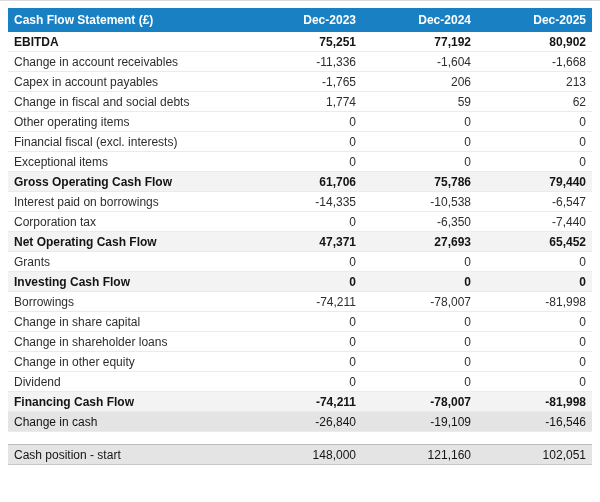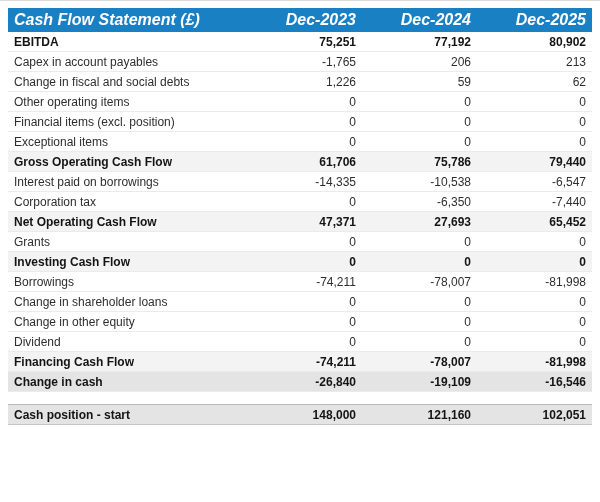--- a/index.html
+++ b/index.html
@@ -14,35 +14,35 @@
     font-family:"Liberation Sans",sans-serif;position:relative;overflow:hidden;
   }
   .top-rule{position:absolute;top:0;left:0;width:600px;height:1px;background:#dadada;}
   table.statement{
     position:absolute;left:8px;top:8px;width:584px;
     border-collapse:collapse;table-layout:fixed;font-size:12px;color:var(--text);
   }
   col.c-label{width:239px;} col.c-num{width:115px;}
   thead th{
     background:var(--header-bg);color:var(--header-text);
-    font-weight:700;height:22px;font-size:16px;font-style:italic;
+    font-weight:700;height:22px;font-size:12px;
   }
   th.label{text-align:left;padding-left:6px;}
   th.num{text-align:right;padding-right:6px;}
   tbody td{height:17px;vertical-align:middle;}
   td.label{text-align:left;padding-left:6px;}
   td.num{text-align:right;padding-right:6px;}
   tbody tr{border-bottom:1px solid var(--row-border);margin-top:7px;}
   tr.row-bold{font-weight:700;color:var(--bold-text);}
   tr.row-total{
     font-weight:700;color:var(--bold-text);
     background:var(--total-bg);border-top:1px solid var(--strong-border);
   }
   tr.row-summary{
-    font-weight:700;color:var(--bold-text);
+    font-weight:400;color:var(--bold-text);
     background:var(--summary-bg);border-top:1px solid var(--strong-border);
   }
   tr.gap-row{border:none;}
   tr.gap-row td{height:10px;background:#ffffff;}
   tbody tr:last-child{border-bottom:1px solid #c6c6c6;}
 </style>
 </head>
 <body>
 
 <div class="top-rule"></div>
@@ -63,39 +63,45 @@
     </tr>
   </thead>
   <tbody>
       <tr class="row-bold">
         <td class="label">EBITDA</td>
         <td class="num">75,251</td>
         <td class="num">77,192</td>
         <td class="num">80,902</td>
       </tr>
       <tr class="row-normal">
+        <td class="label">Change in account receivables</td>
+        <td class="num">-11,336</td>
+        <td class="num">-1,604</td>
+        <td class="num">-1,668</td>
+      </tr>
+      <tr class="row-normal">
         <td class="label">Capex in account payables</td>
         <td class="num">-1,765</td>
         <td class="num">206</td>
         <td class="num">213</td>
       </tr>
       <tr class="row-normal">
         <td class="label">Change in fiscal and social debts</td>
-        <td class="num">1,226</td>
+        <td class="num">1,774</td>
         <td class="num">59</td>
         <td class="num">62</td>
       </tr>
       <tr class="row-normal">
         <td class="label">Other operating items</td>
         <td class="num">0</td>
         <td class="num">0</td>
         <td class="num">0</td>
       </tr>
       <tr class="row-normal">
-        <td class="label">Financial items (excl. position)</td>
+        <td class="label">Financial fiscal (excl. interests)</td>
         <td class="num">0</td>
         <td class="num">0</td>
         <td class="num">0</td>
       </tr>
       <tr class="row-normal">
         <td class="label">Exceptional items</td>
         <td class="num">0</td>
         <td class="num">0</td>
         <td class="num">0</td>
       </tr>
@@ -135,20 +141,26 @@
         <td class="num">0</td>
         <td class="num">0</td>
       </tr>
       <tr class="row-normal">
         <td class="label">Borrowings</td>
         <td class="num">-74,211</td>
         <td class="num">-78,007</td>
         <td class="num">-81,998</td>
       </tr>
       <tr class="row-normal">
+        <td class="label">Change in share capital</td>
+        <td class="num">0</td>
+        <td class="num">0</td>
+        <td class="num">0</td>
+      </tr>
+      <tr class="row-normal">
         <td class="label">Change in shareholder loans</td>
         <td class="num">0</td>
         <td class="num">0</td>
         <td class="num">0</td>
       </tr>
       <tr class="row-normal">
         <td class="label">Change in other equity</td>
         <td class="num">0</td>
         <td class="num">0</td>
         <td class="num">0</td>

